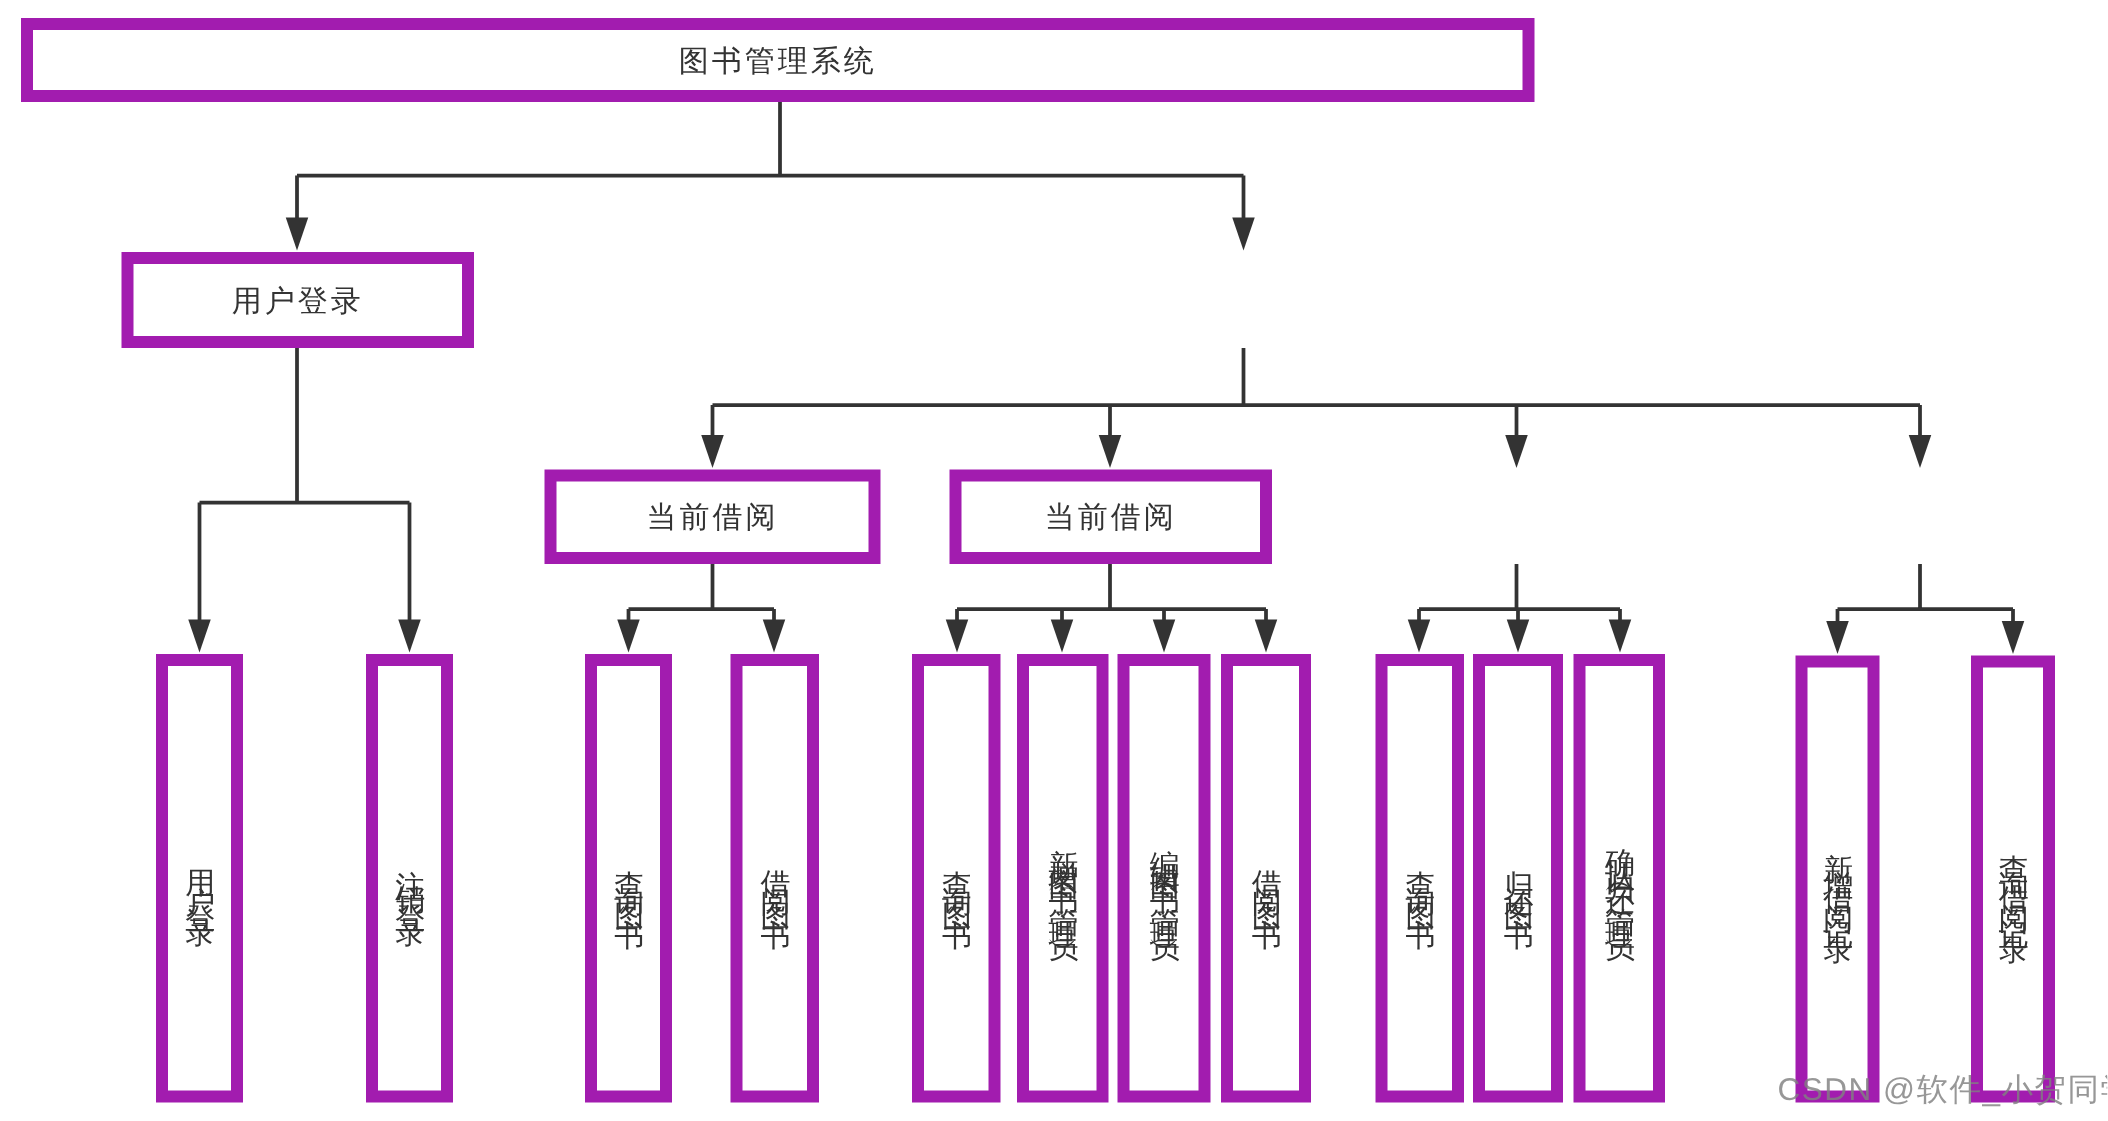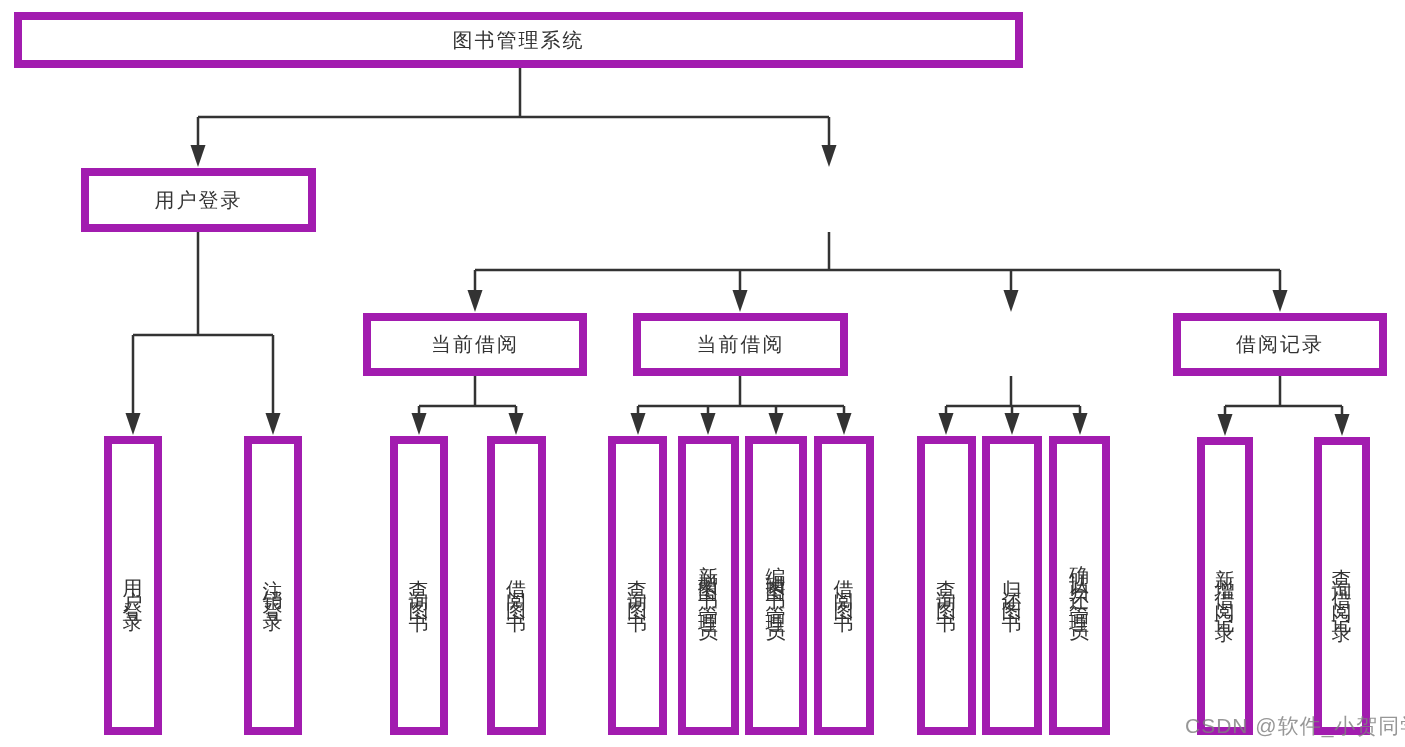--- a/index.html
+++ b/index.html
@@ -70,23 +70,20 @@
   <div class="box h" style="left:81px;top:168px;width:235px;height:64px">
     <span>用户登录</span>
   </div>
 
   <div class="box h" style="left:363px;top:313px;width:224px;height:63px">
     <span>当前借阅</span>
   </div>
   <div class="box h" style="left:633px;top:313px;width:215px;height:63px">
     <span>当前借阅</span>
   </div>
-  <div class="box h" style="left:1173px;top:313px;width:214px;height:63px">
-    <span>借阅记录</span>
-  </div>
 
   <div class="box v" style="left:104px;top:436px;width:58px;height:299px">
     <span class="ls-wide">用户登录</span>
   </div>
   <div class="box v" style="left:244px;top:436px;width:58px;height:299px">
     <span class="ls-wide">注销登录</span>
   </div>
 
   <div class="box v" style="left:390px;top:436px;width:58px;height:299px">
     <span class="ls-wide">查询图书</span>

